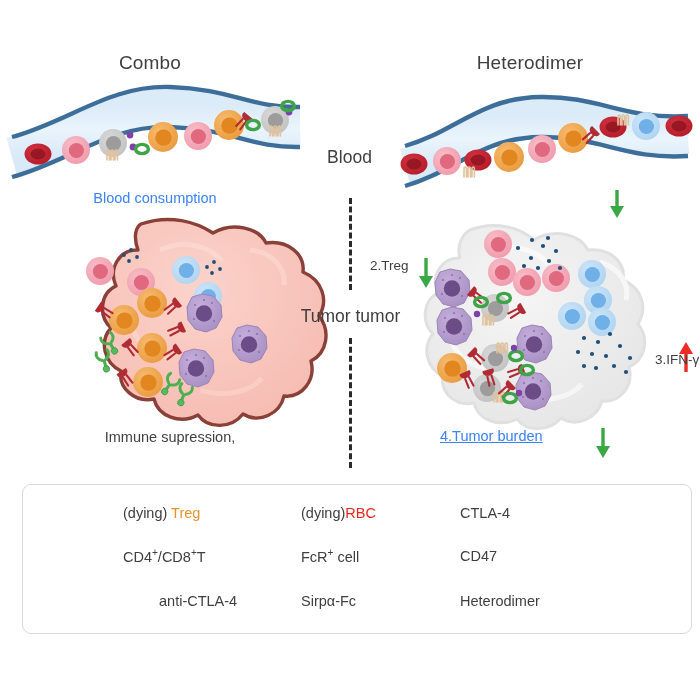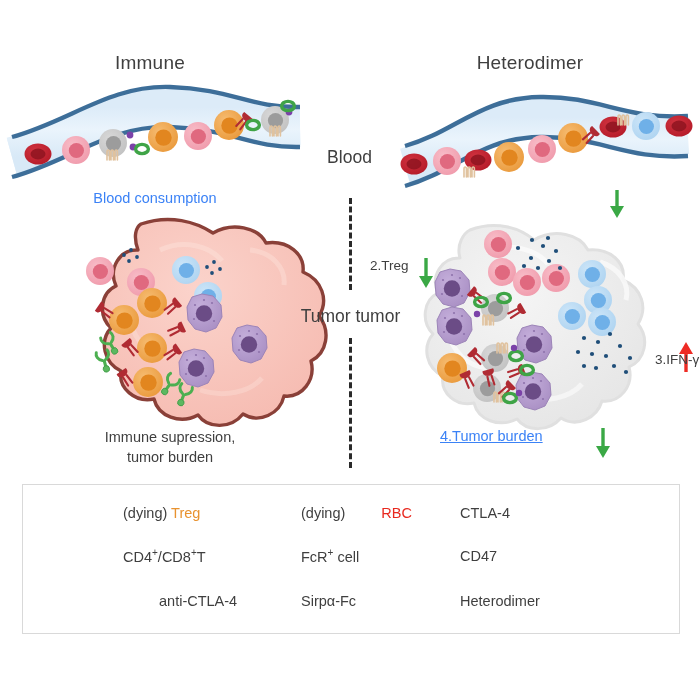--- a/index.html
+++ b/index.html
@@ -26,28 +26,28 @@
   .cap2{
     font-size:14.5px;color:#3f3f3f;text-align:center;line-height:20px;
   }
   .small-anno{
     font-size:13.5px;color:#3f3f3f;white-space:nowrap;
   }
 
   
   .legend-box{
     position:absolute;left:22px;top:484px;width:656px;height:148px;
-    border:1.2px solid #d9d9d9;border-radius:0;background:#fff;
+    border:1.2px solid #d9d9d9;border-radius:9px;background:#fff;padding-left:12px;
   }
   .lg-text{
     position:absolute;font-size:14.5px;color:#3f3f3f;white-space:nowrap;
     top:50%;transform:translateY(-50%);
   }
   .orange-w{color:#E8922F;}
-  .red-w{color:#E8281E;margin-left:36px;}
+  .red-w{color:#E8281E;}
   .sup{font-size:10px;vertical-align:super;}
 
   .dash-line{
     position:absolute;left:349px;width:0;border-left:3.2px dashed #2a2a2a;
   }
   svg{display:block;overflow:visible;}
 </style>
 </head>
 <body>
 
@@ -388,33 +388,32 @@
         </g>
       <g transform="translate(434,601) scale(1.35)">
           <use href="#sym-hetero"></use>
         </g>
     </g>
   </svg>
 
   <div class="dash-line" style="top:198px;height:92px;"></div>
   <div class="dash-line" style="top:338px;height:130px;"></div>
 
-  <div class="abs panel-title" style="left:60px;top:52px;width:180px;">Immune</div>
+  <div class="abs panel-title" style="left:60px;top:52px;width:180px;">Combo</div>
 
   <div class="abs panel-title" style="left:440px;top:52px;width:180px;">Heterodimer</div>
 
   <div class="abs zone-label" style="left:297px;top:147px;width:105px;">Blood</div>
 
   <div class="abs zone-label" style="left:288px;top:306px;width:125px;">Tumor tumor</div>
 
   <div class="abs cap" style="left:40px;top:190px;width:230px;">Blood consumption</div>
 
   <div class="abs cap2" style="left:50px;top:427px;width:240px;">
     <div>Immune supression,</div>
-    <div>tumor burden</div>
   </div>
 
 
   <div class="abs small-anno" style="left:370px;top:258px;">2.Treg</div>
 
   <div class="abs small-anno" style="left:623px;top:352px;margin-left:32px;">3.IFN-γ</div>
 
   <div class="abs cap" style="left:440px;top:428px;width:152px;text-align:left;text-decoration:underline;">4.Tumor burden</div>
 
   <div class="legend-box">

